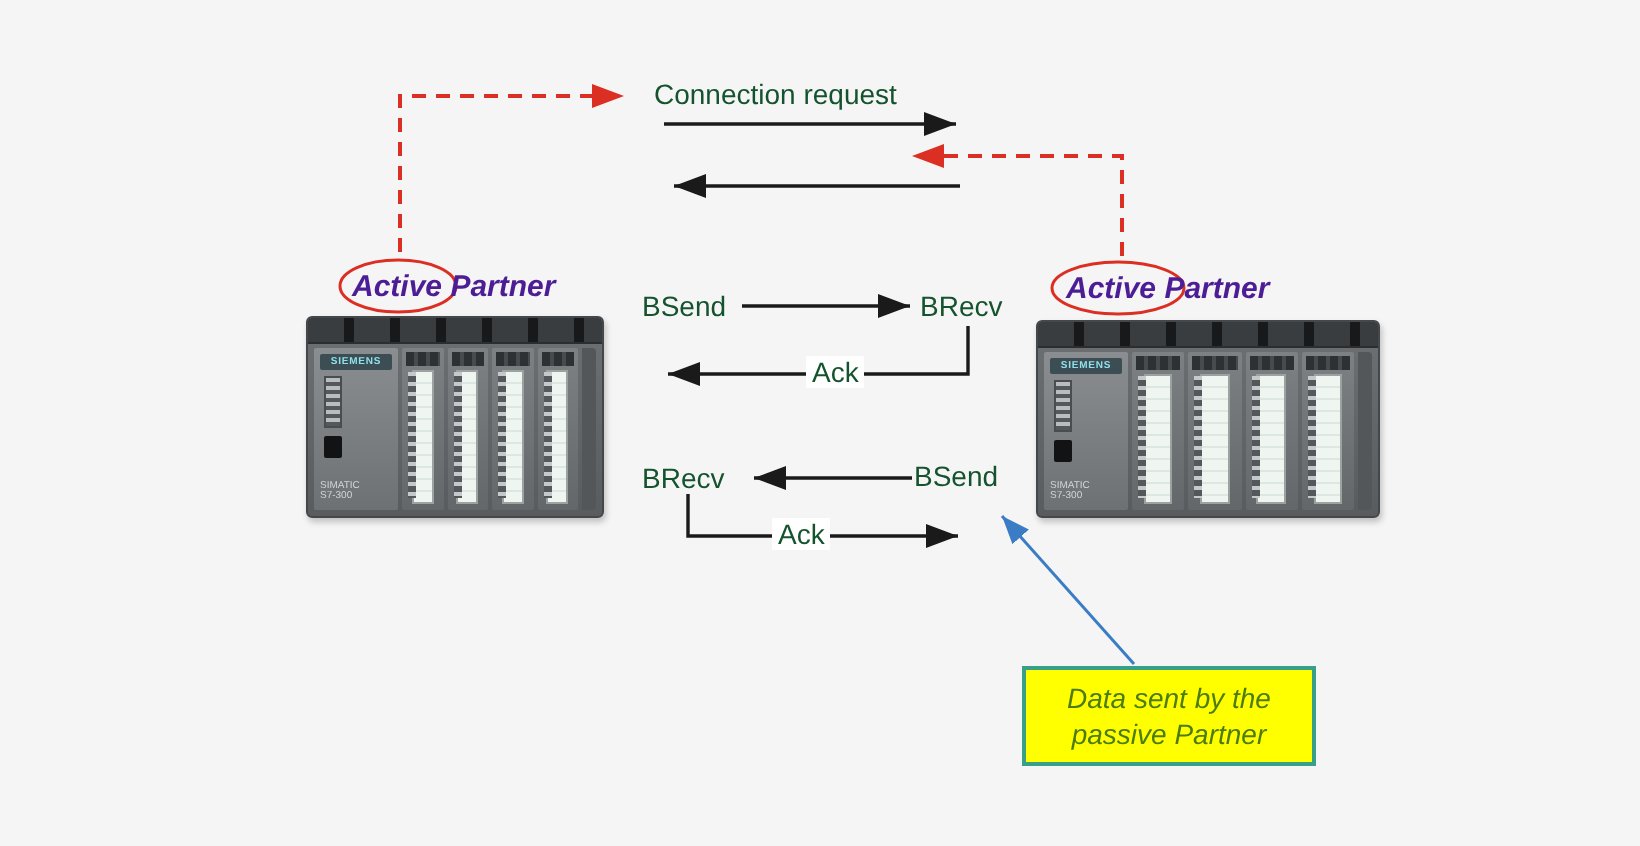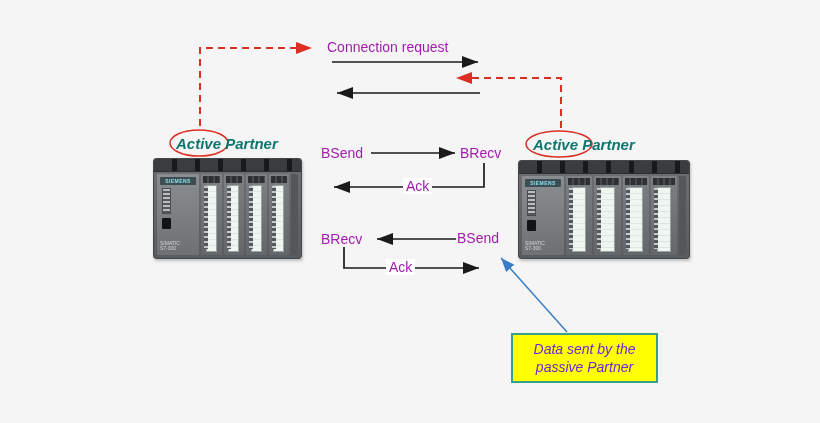--- a/index.html
+++ b/index.html
@@ -11,35 +11,35 @@
     position:relative;
     width:820px;height:423px;
     background:#f5f5f6;
     overflow:hidden;
   }
   .canvas svg.lines{
     position:absolute;left:0;top:0;z-index:1;
   }
   .lbl{
     position:absolute;z-index:2;
-    color:#a21caf;font-size:14px;line-height:17px;white-space:nowrap;
+    color:#14532d;font-size:14px;line-height:17px;white-space:nowrap;
   }
   .partner{
-    font-size:15px;font-weight:bold;font-style:italic;color:#0f766e;
+    font-size:15px;font-weight:bold;font-style:italic;color:#4c1d95;
   }
   .ack-lbl{
     background:#ffffff;padding:0 3px;line-height:16px;text-align:center;
   }
   
   .note{
     position:absolute;z-index:2;
     left:511px;top:333px;width:143px;height:46px;
     background:#ffff00;border:2px solid #38a089;
     display:flex;flex-direction:column;align-items:center;justify-content:center;
-    font-style:italic;font-size:14px;line-height:18px;color:#6d28d9;
+    font-style:italic;font-size:14px;line-height:18px;color:#4d7c0f;
   }
   
   .plc{
     position:absolute;z-index:2;
     background:linear-gradient(#6e7173,#595c5e);
     border:1px solid #45484a;border-radius:3px;
     display:flex;flex-direction:column;
     box-shadow:1px 2px 3px rgba(0,0,0,.22);
   }
   .plc-top{

